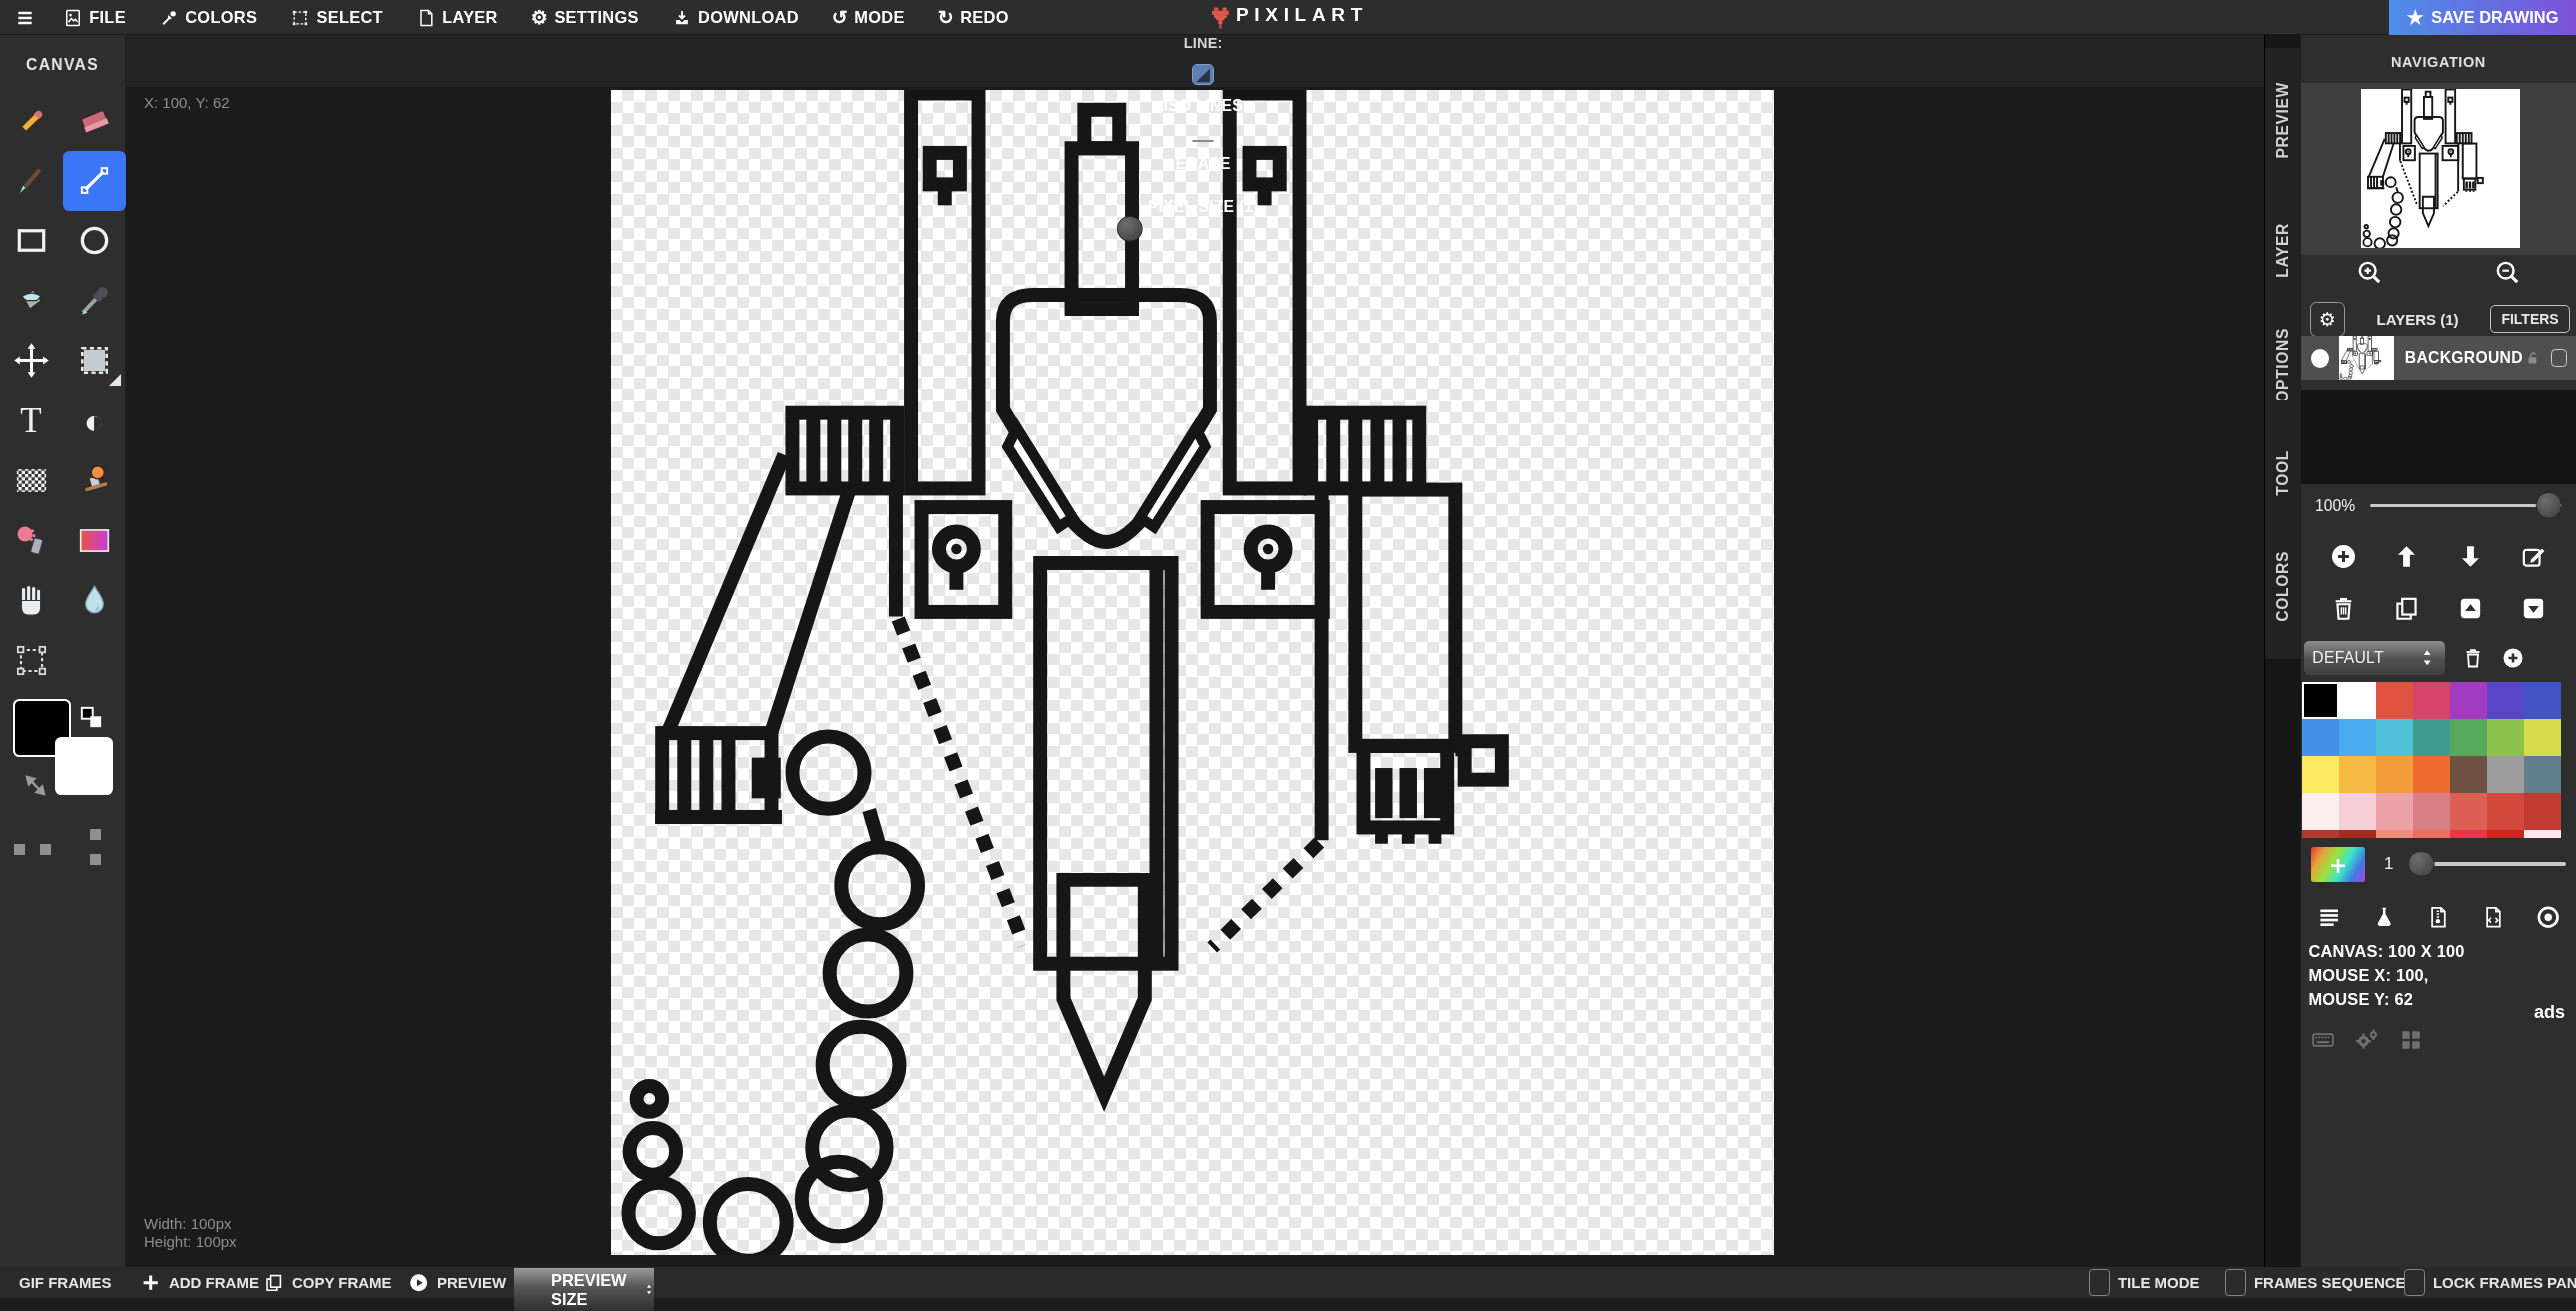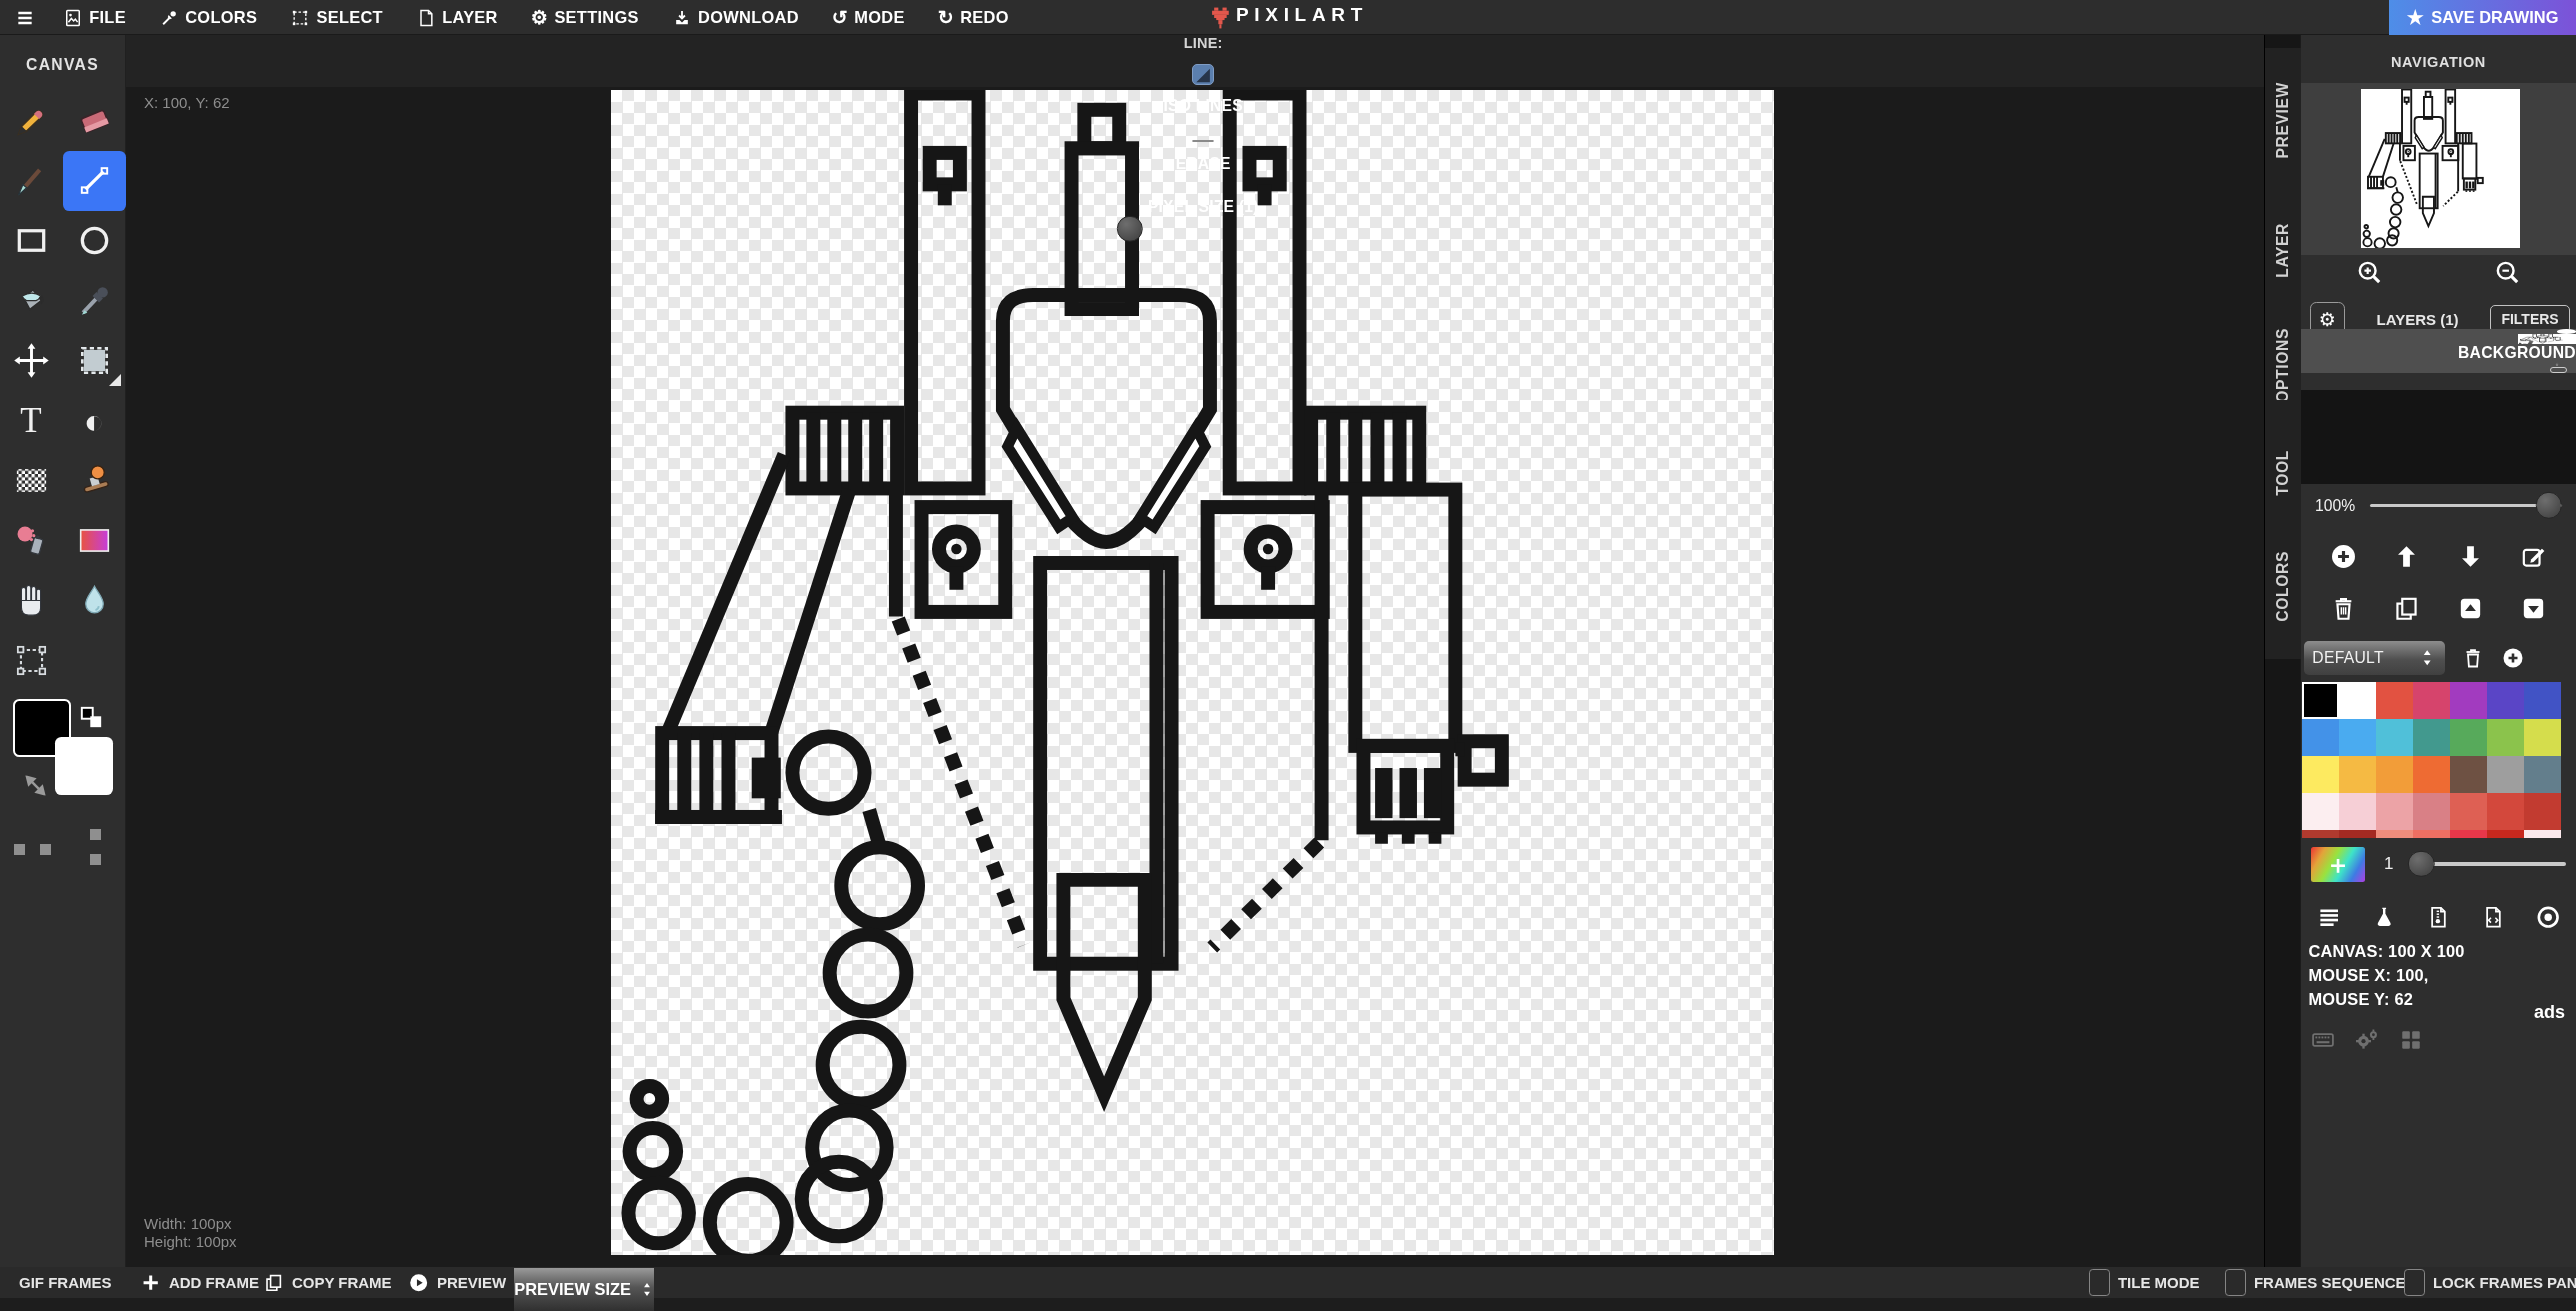--- a/index.html
+++ b/index.html
@@ -77,21 +77,21 @@
   #nav-preview { position:absolute; left:0; top:48px; width:275px; height:172px; background:#3f3f3f; }
   #nav-thumb { position:absolute; left:60px; top:6.3px; width:159px; height:159px; background:#fff; }
   .thumb { position:relative; overflow:hidden; }
   #zoom-row { position:absolute; left:0; top:220px; width:275px; height:35px; display:flex; align-items:center; justify-content:space-around; }
   #zoom-row svg { width:29px; height:29px; cursor:pointer; }
   #layers-header { position:absolute; left:0; top:263px; width:275px; height:42px; display:flex; align-items:center; }
   #layers-gear { margin-left:8.8px; width:35px; height:35px; border:1.9px solid #9a9a9a; border-radius:6.3px;
     display:flex; align-items:center; justify-content:center; font-size:19px; color:#fff; cursor:pointer; }
   #layers-title { flex:1; text-align:center; font-size:15px; font-weight:700; color:#e8e8e8; }
   #filters-btn { margin-right:6.3px; padding:5px 10px; border:1.9px solid #c2c2c2; border-radius:5px; font-size:14px; font-weight:700; cursor:pointer; }
-  #layer-row { position:absolute; left:0; top:294px; width:275px; height:44px; background:#4f4f4f; display:flex; align-items:flex-end; cursor:pointer;flex-direction:column; }
+  #layer-row { position:absolute; left:0; top:301px; width:275px; height:44px; background:#4f4f4f; display:flex; align-items:center; cursor:pointer; }
   #layer-vis { width:19px; height:19px; border-radius:50%; background:#fff; margin-left:10px; cursor:pointer; }
   #layer-thumb { width:58px; height:44px; background:#fff; margin-left:10px; }
   #layer-name { flex:1; font-size:15.7px; font-weight:700; color:#fff; margin-left:11.3px; letter-spacing:0.3px; }
   #layer-lock { width:20px; height:20px; margin-right:8.8px; cursor:pointer; }
   #layer-check { width:17.6px; height:17.6px; border:1.9px solid #cdcdcd; border-radius:4.4px; margin-right:8.8px; cursor:pointer; }
   #layers-empty { position:absolute; left:0; top:355px; width:275px; height:94px; background:#141414; }
   #opacity-row { position:absolute; left:0; top:449px; width:275px; height:43px; display:flex; align-items:center; gap:15px; padding:0 14px; }
   #opacity-row .pct { font-size:15.7px; color:#f0f0f0; }
   .btn-row { position:absolute; left:0; width:275px; height:45px; display:flex; align-items:center; justify-content:space-around; padding:0 11.3px; }
   .btn-row svg { width:29px; height:29px; cursor:pointer; }
@@ -117,21 +117,21 @@
   #ads-label { position:absolute; left:233px; top:967px; font-size:18px; font-weight:700; color:#fff; }
 
   
   #bottombar { position:absolute; left:0; top:1267px; width:2576px; height:45px; background:#2a2a2a; z-index:30; }
   #bottombar .base { position:absolute; left:0; top:31px; width:2576px; height:14px; background:#1d1d1d; }
   .bb-item { position:absolute; top:0; height:31px; display:flex; align-items:center; gap:7.5px; font-size:15px; font-weight:600;
     color:#e6e6e6; cursor:pointer; white-space:nowrap; z-index:2; }
   .bb-item svg { width:21.4px; height:21.4px; }
   #preview-size-btn { position:absolute; left:514px; top:1.3px; width:140px; height:43px; z-index:3;
     background:linear-gradient(#9a9a9a,#555 45%,#303030); display:flex; align-items:center; justify-content:center; gap:8.8px;
-    font-size:16.4px; font-weight:600; color:#fff; cursor:pointer; }
+    font-size:16.4px; font-weight:600; color:#fff; cursor:pointer;padding-left:37px; }
   .bb-cb { width:21.4px; height:26.4px; border:1.9px solid #858585; border-radius:3.8px; }
 </style>
 </head>
 <body>
 
 <div id="topbar">
   <div id="menu-row">
     <div class="menu-item" id="hamburger">
       <svg viewBox="0 0 24 24">
           <g fill="#fff">

